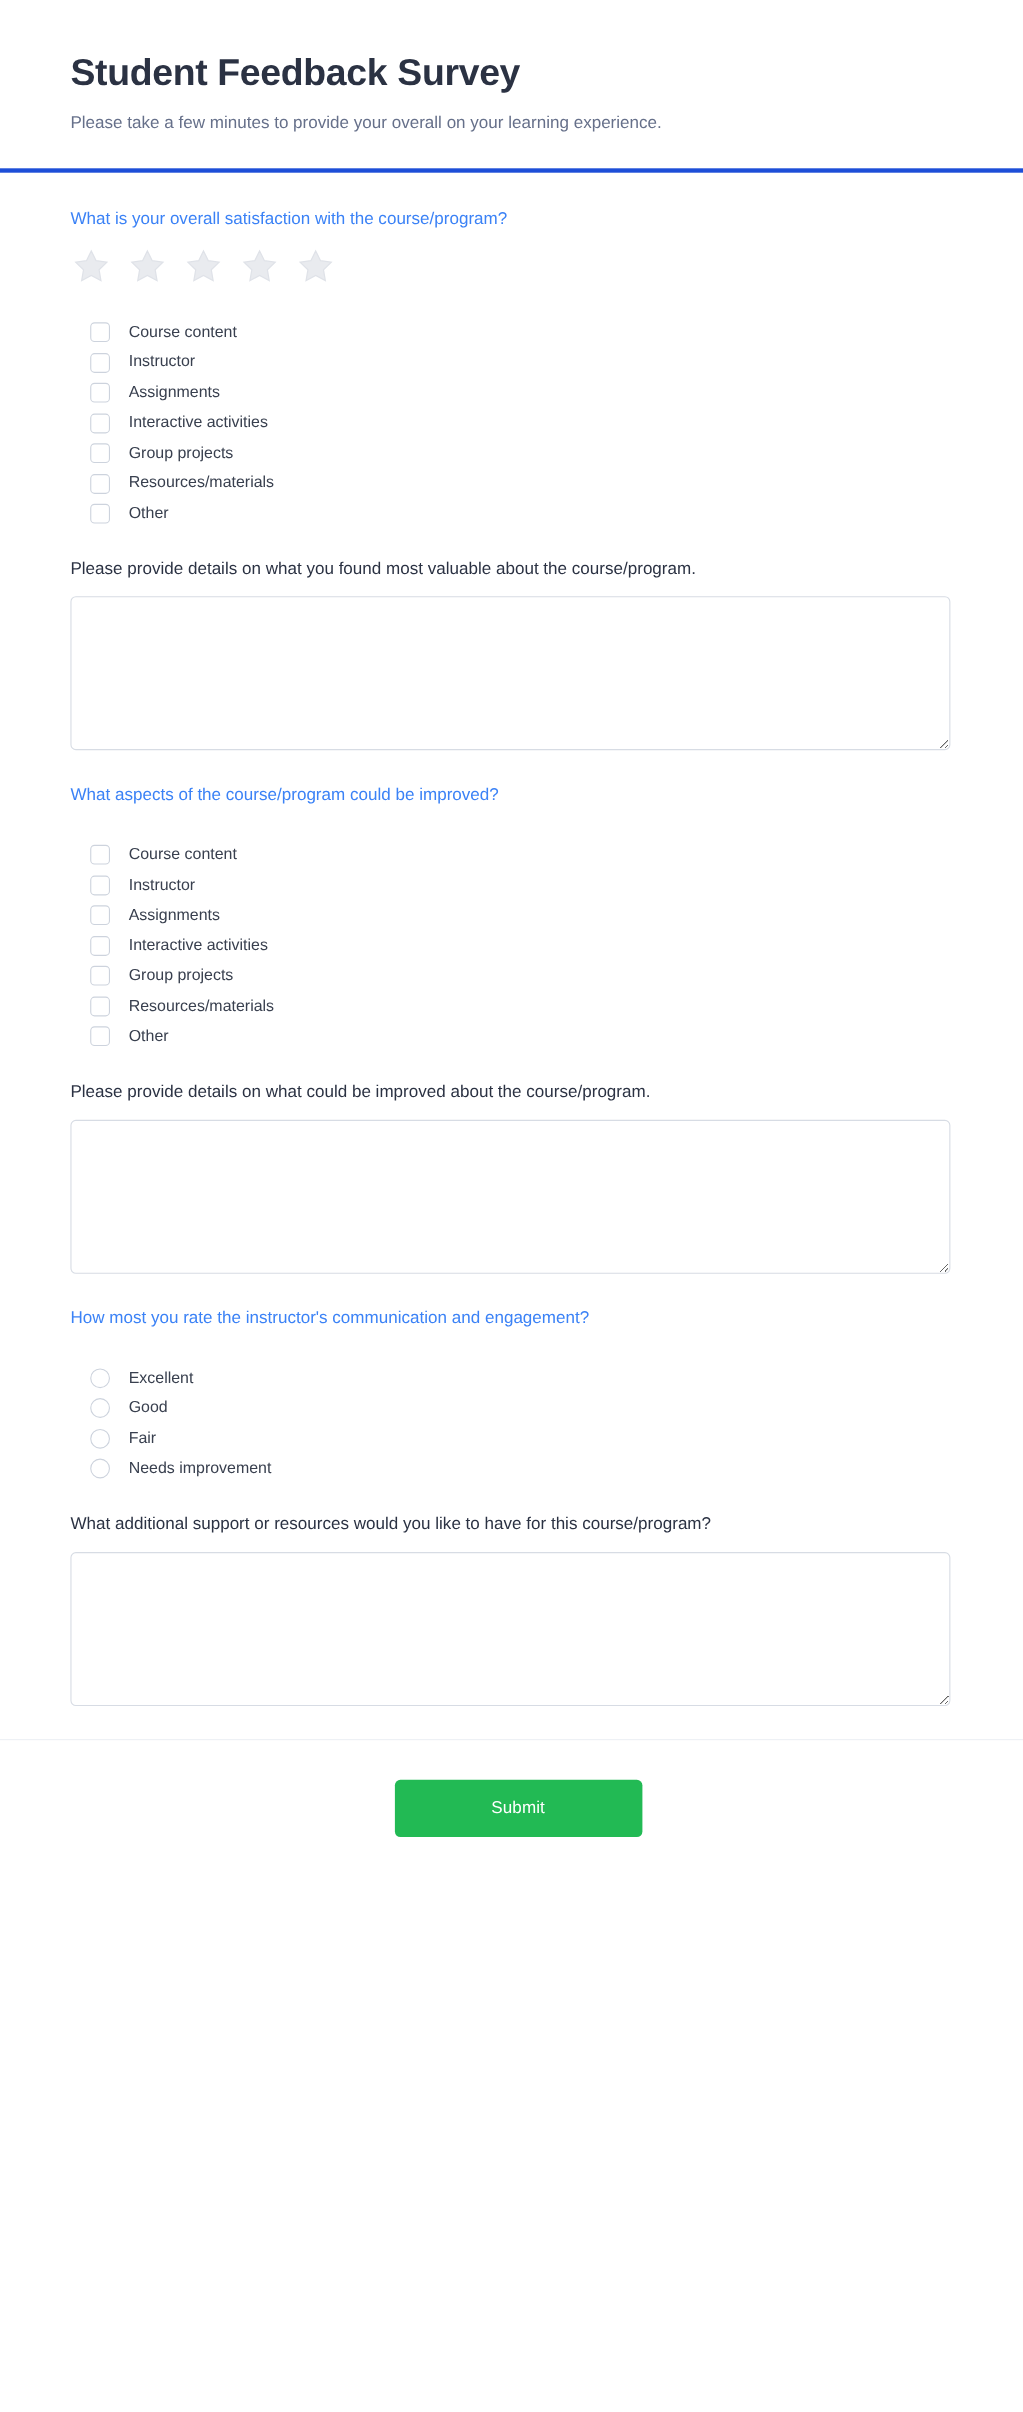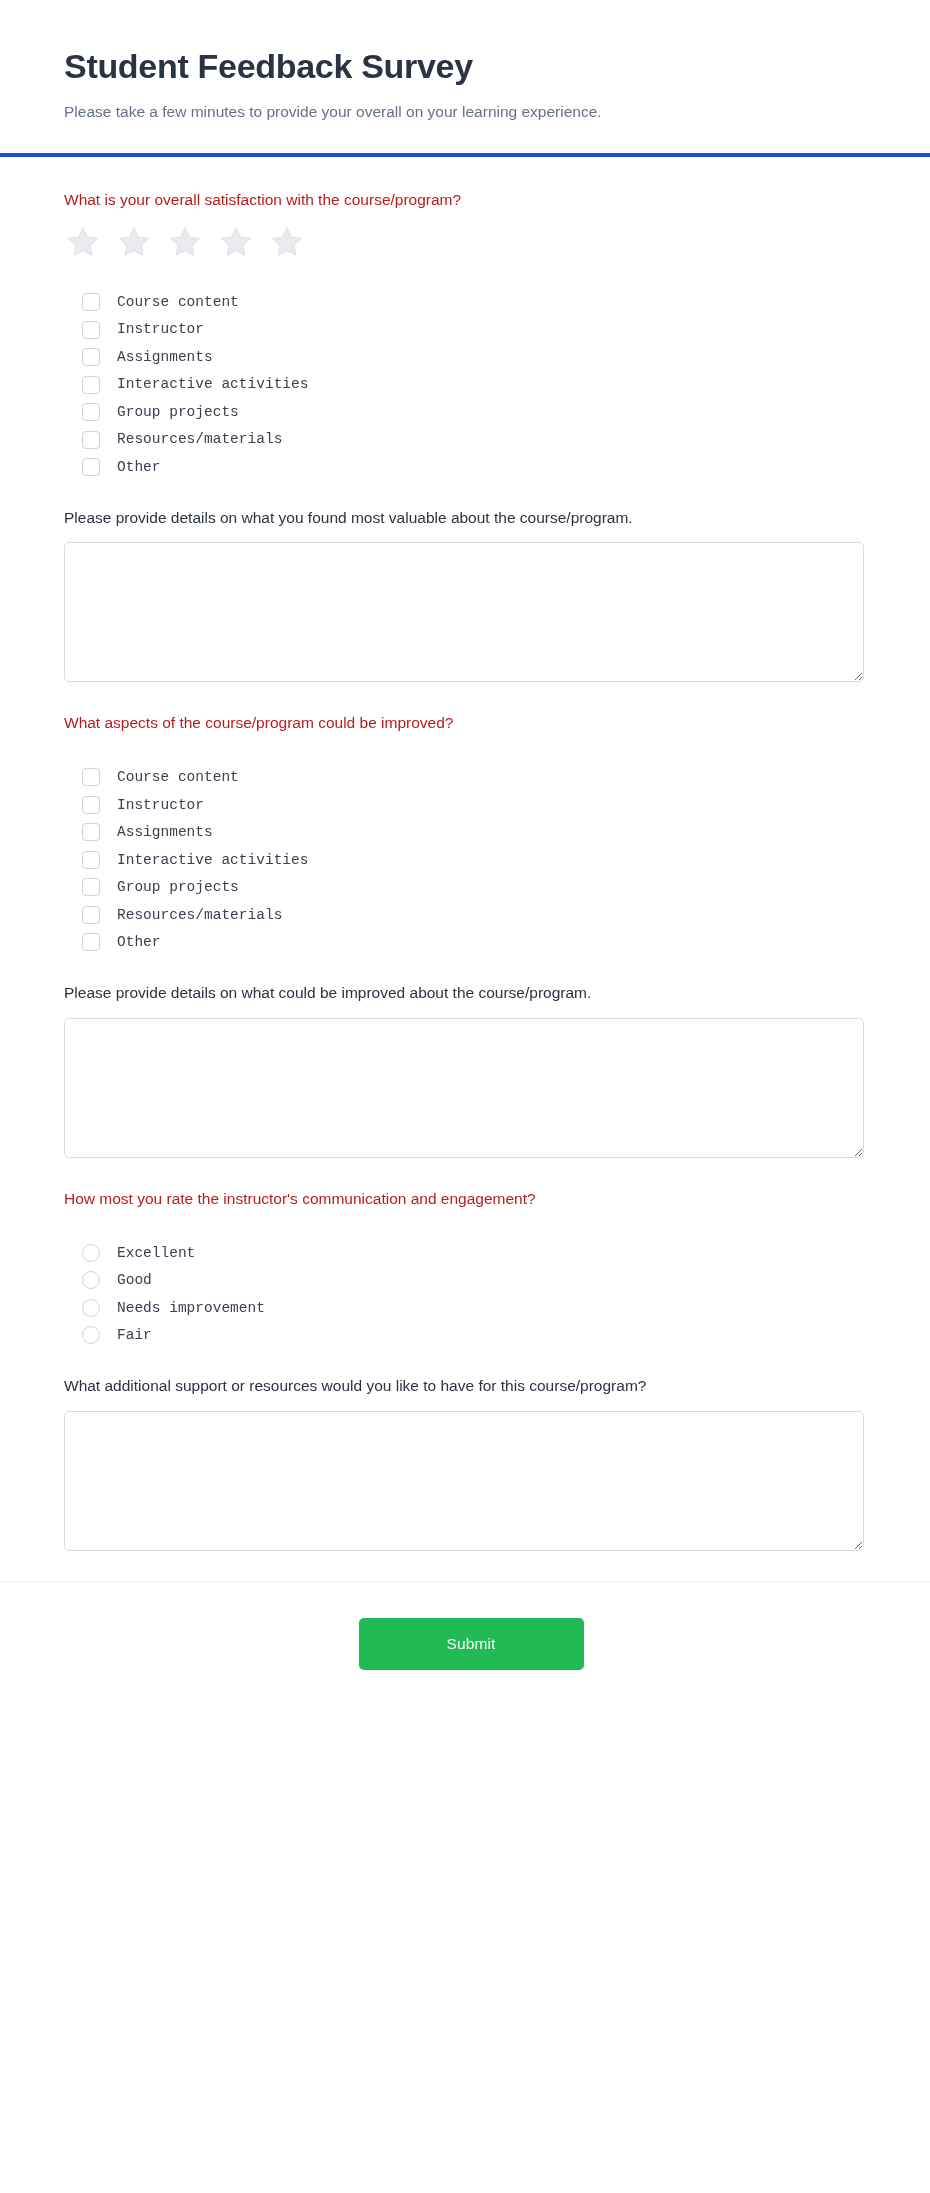--- a/index.html
+++ b/index.html
@@ -49,21 +49,21 @@
     padding: 32px 64px 0 64px;
   }
 
   .question-block {
     margin-bottom: 0;
   }
 
   .question-label {
     font-size: 15.5px;
     line-height: 1.45;
-    color: #b91c1c;
+    color: #3b82f6;
     font-weight: 400;
     margin-bottom: 0;
   }
 
   
   .star-row {
     display: flex;
     align-items: center;
     gap: 17px;
     margin-top: 14px;
@@ -78,21 +78,20 @@
     cursor: pointer;
   }
 
   .star svg { display: block; width: 34px; height: 34px; }
 
   
   .option-group {
     margin-top: 29px;
     margin-bottom: 26px;
     padding-left: 18px;
-    font-family: Liberation Mono, monospace;
   }
 
   .option-row {
     display: flex;
     align-items: center;
     height: 27.5px;
     cursor: pointer;
   }
 
   .cb {
@@ -296,25 +295,25 @@
         <label class="option-row">
           <span class="rb"></span>
           <span class="option-text">Excellent</span>
         </label>
         <label class="option-row">
           <span class="rb"></span>
           <span class="option-text">Good</span>
         </label>
         <label class="option-row">
           <span class="rb"></span>
+          <span class="option-text">Fair</span>
+        </label>
+        <label class="option-row">
+          <span class="rb"></span>
           <span class="option-text">Needs improvement</span>
-        </label>
-        <label class="option-row">
-          <span class="rb"></span>
-          <span class="option-text">Fair</span>
         </label>
       </div>
     </div>
 
     <div class="question-block ta-wrap">
       <div class="ta-label" style="max-width:620px;">What additional support or resources would you like to have for this course/program?</div>
       <textarea class="ta" placeholder="" style=""></textarea>
     </div>
 
   </div>

